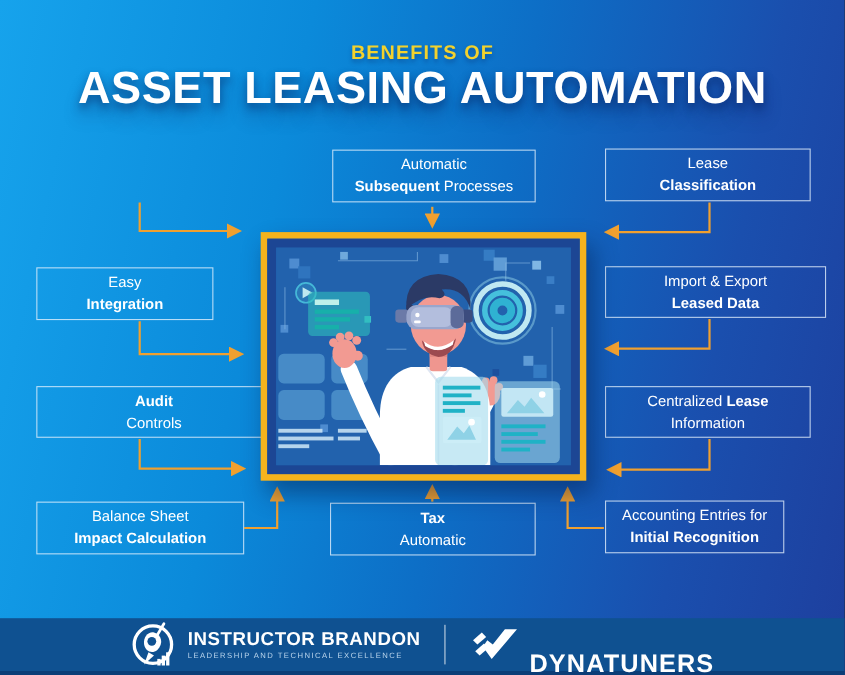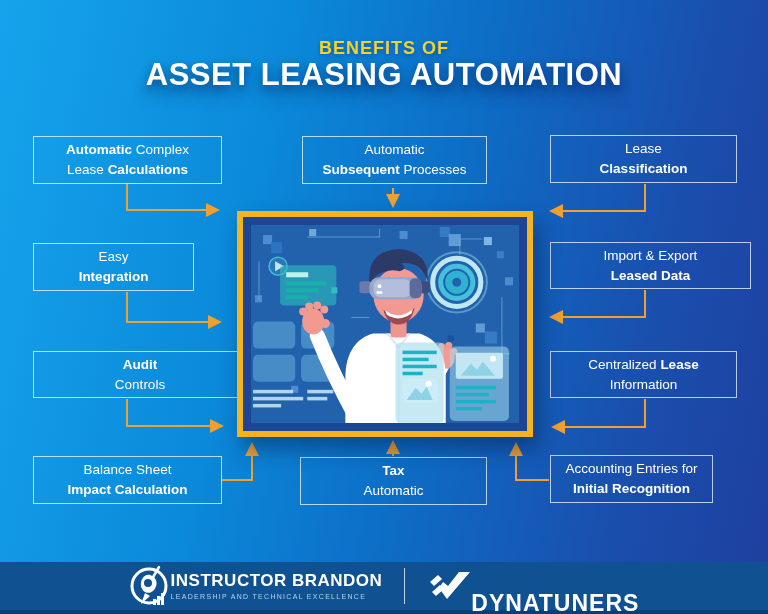--- a/index.html
+++ b/index.html
@@ -9,21 +9,21 @@
     background:linear-gradient(102deg,#16a3ec 0%,#0b8ada 32%,#0d6ec6 55%,#1a4fae 80%,#1e3f9e 100%);
   }
   
   .kicker{
     position:absolute;top:38px;left:0;width:100%;text-align:center;
     font-size:18px;font-weight:700;letter-spacing:1px;color:#f2d22d;
     text-shadow:0 2px 4px rgba(10,30,90,.35);
   }
   .main-title{
     position:absolute;top:57px;left:0;width:100%;text-align:center;
-    font-size:31px;font-weight:800;letter-spacing:.5px;color:#ffffff;
+    font-size:41px;font-weight:800;letter-spacing:.5px;color:#ffffff;
     text-shadow:0 4px 8px rgba(8,28,88,.5),0 12px 16px rgba(8,28,88,.3);
   }
   
   .bbox{
     position:absolute;box-sizing:border-box;
     border:1px solid rgba(228,240,252,.8);
     color:#fff;font-size:13.5px;line-height:1.45;text-align:center;
     display:flex;align-items:center;justify-content:center;
   }
   .bbox b{font-weight:700;}
@@ -39,21 +39,21 @@
     box-sizing:border-box;width:100%;height:100%;
     border:8px solid #1c4694;background:#2262ad;overflow:hidden;
   }
   .frame-inner svg{display:block;width:100%;height:100%;}
   
   .footer{
     position:absolute;left:0;bottom:0;width:768px;height:52px;box-sizing:border-box;
     background:#0f5191;border-bottom:4px solid #0b3d77;
     display:flex;align-items:center;justify-content:center;gap:16px;
   }
-  .brand{display:flex;align-items:center;}
+  .brand{display:flex;align-items:center;gap:10px;}
   .brand-text{display:flex;flex-direction:column;justify-content:center;}
   .brand-name{color:#fff;font-weight:700;font-size:17px;letter-spacing:.5px;line-height:1.1;}
   .brand-name.big{font-size:23px;letter-spacing:1px;margin-top:44px;}
   .brand-tagline{color:#b9d4ec;font-size:7px;letter-spacing:1.3px;margin-top:2px;}
   .brand-tagline.spread{letter-spacing:3.2px;}
   .divider{width:1px;height:36px;background:rgba(255,255,255,.75);margin:0 6px;}
 </style>
 </head>
 <body>
 
@@ -75,23 +75,20 @@
       <path d="M222,480 H252 V446" marker-end="url(#ah)"></path>
       <path d="M393,188 V204" marker-end="url(#ah)"></path>
       <path d="M393,456 V444" marker-end="url(#ah)"></path>
       <path d="M645,184 V211 H553" marker-end="url(#ah)"></path>
       <path d="M645,290 V317 H553" marker-end="url(#ah)"></path>
       <path d="M645,399 V427 H555" marker-end="url(#ah)"></path>
       <path d="M549,480 H516 V446" marker-end="url(#ah)"></path>
     </g>
   </svg>
 
-  <div class="bbox" style="left:33px;top:136px;width:189px;height:48px">
-      <div><b>Automatic</b><span> Complex</span><br><span>Lease </span><b>Calculations</b></div>
-    </div>
   <div class="bbox" style="left:33px;top:243px;width:161px;height:48px">
       <div><span>Easy</span><br><b>Integration</b></div>
     </div>
   <div class="bbox" style="left:33px;top:351px;width:214px;height:47px">
       <div><b>Audit</b><br><span>Controls</span></div>
     </div>
   <div class="bbox" style="left:33px;top:456px;width:189px;height:48px">
       <div><span>Balance Sheet</span><br><b>Impact Calculation</b></div>
     </div>
   <div class="bbox" style="left:302px;top:136px;width:185px;height:48px">

